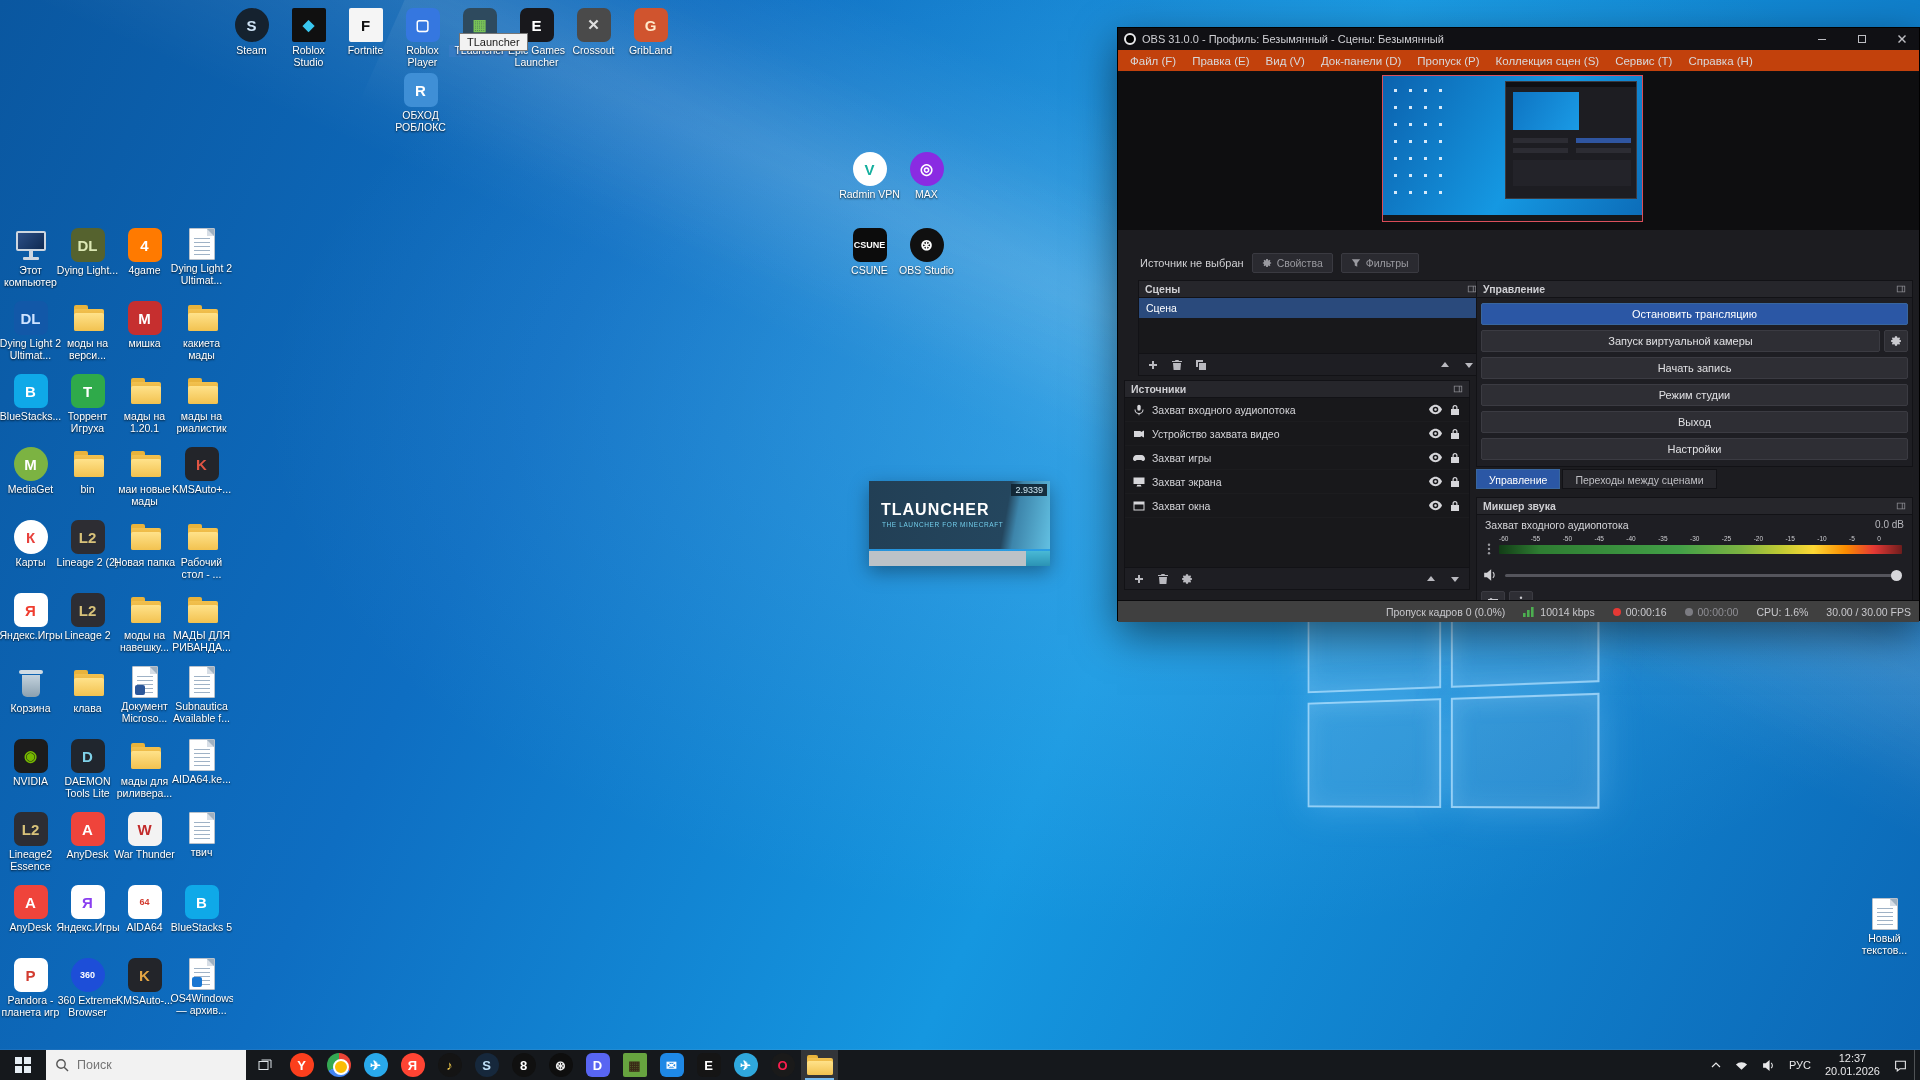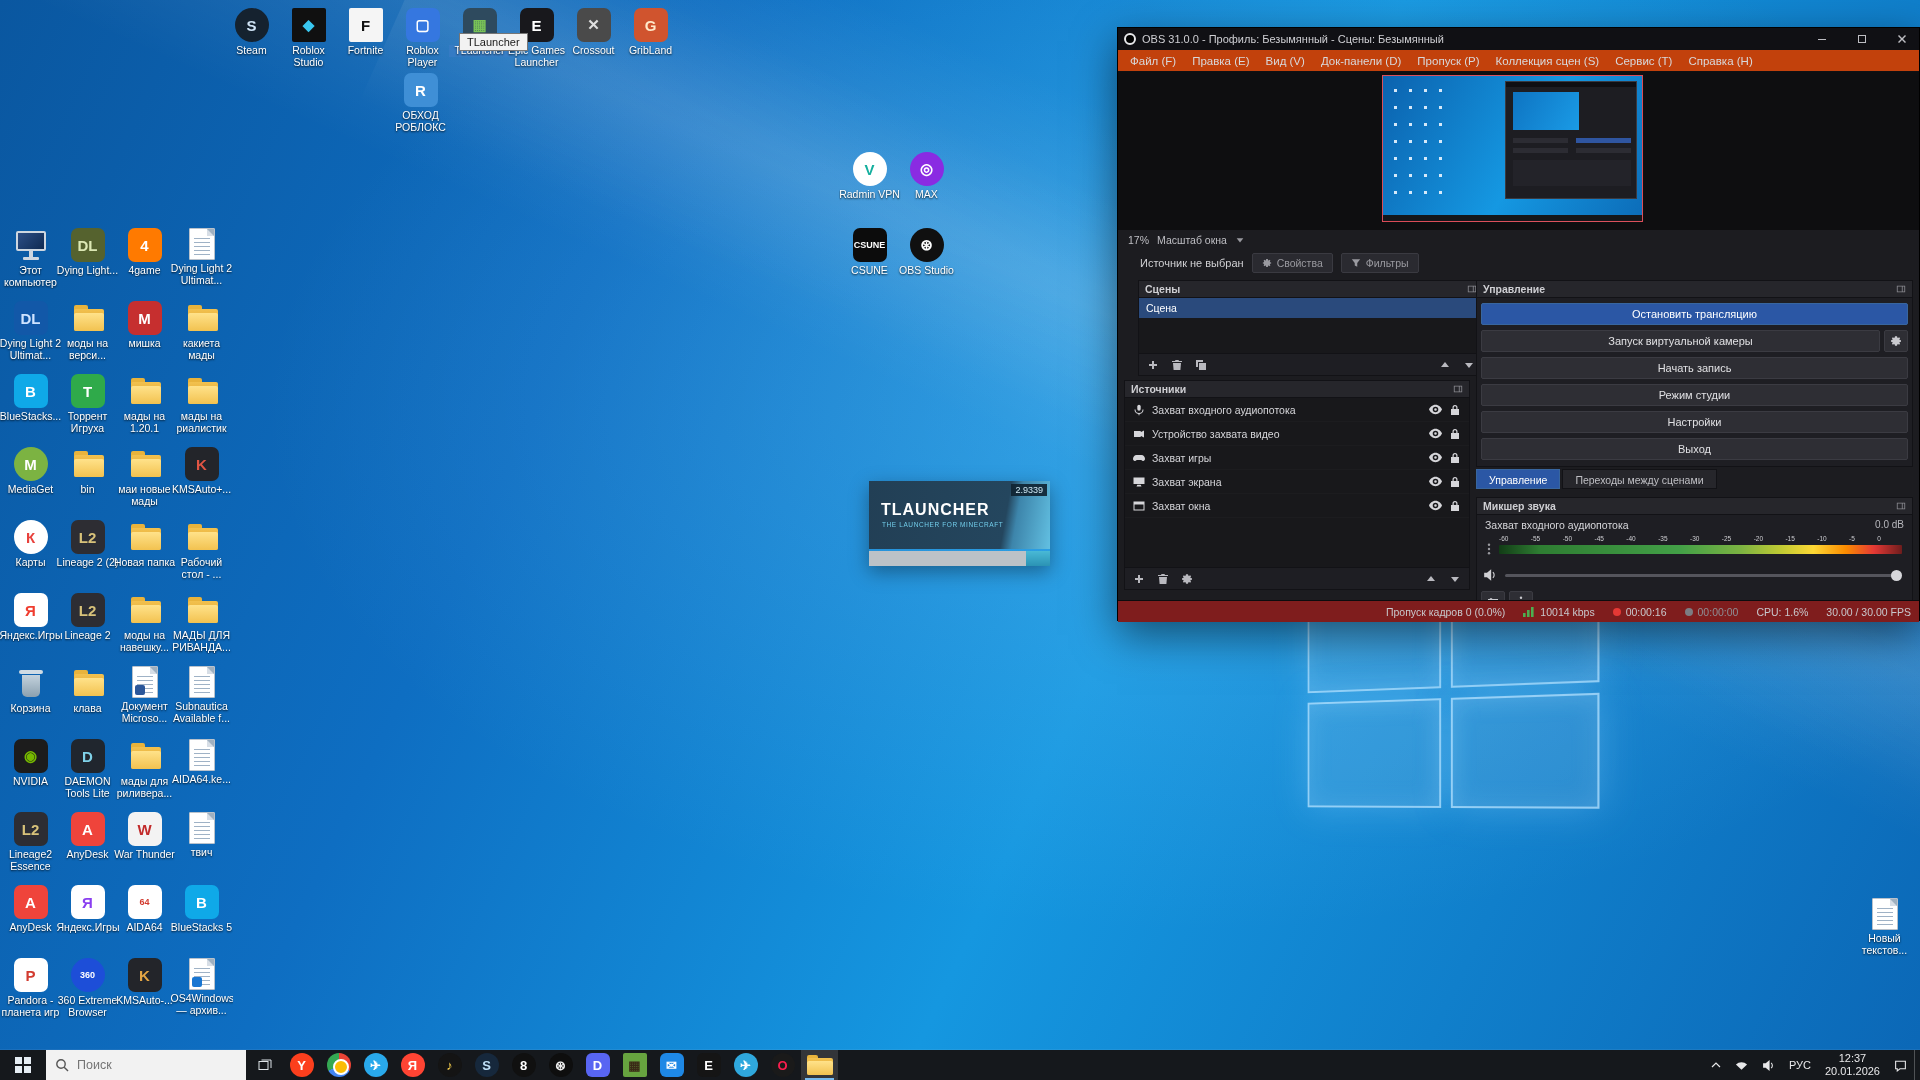--- a/index.html
+++ b/index.html
@@ -127,21 +127,21 @@
   .ticks { position:absolute; left:22px; width:382px; top:20px; display:flex; justify-content:space-between; }
   .ticks span { font-size:6.5px; color:#cfcfd3; }
   .meter { position:absolute; left:22px; right:10px; top:30px; height:9px; border-radius:1px;
            background:linear-gradient(90deg,#123c16 0%, #2e7d32 10%, #43a047 45%, #7cb342 60%, #c0ca33 70%, #fdd835 78%, #fb8c00 86%, #e53935 93%, #6e1d1d 100%); }
   .volrow { position:absolute; left:6px; right:10px; top:52px; height:16px; display:flex; align-items:center; gap:8px; color:#cfcfd3; }
   .vol-track { position:relative; flex:1; height:3px; background:#55555c; border-radius:2px; }
   .vol-handle { position:absolute; right:0; top:-4px; width:11px; height:11px; border-radius:50%; background:#d6d6da; }
   .mix-btns { position:absolute; left:4px; top:76px; display:flex; gap:4px; }
   .mix-btns .obs-btn { width:24px; flex:none; }
 
-  .obs-statusbar { position:absolute; left:0; top:572px; right:0; height:22px; background:#7f1d1d; border-top:1px solid #0c0c0e;
+  .obs-statusbar { position:absolute; left:0; top:572px; right:0; height:22px; background:#404040; border-top:1px solid #0c0c0e;
                    display:flex; align-items:center; justify-content:flex-end; gap:18px; padding-right:8px; font-size:10.5px; color:#c8c8cc; }
   .status-item { display:flex; align-items:center; gap:5px; }
   .dot { width:8px; height:8px; border-radius:50%; }
   .dot.red { background:#e53935; } .dot.grey { background:#7c7c82; }
   .sig { color:#4caf50; }
 
   
   #taskbar { position:absolute; left:0; bottom:0; width:1920px; height:30px; background:#15181c; z-index:100;
              display:flex; align-items:stretch; box-shadow:0 -1px 0 rgba(255,255,255,.06); }
   .tb-start { width:46px; display:flex; align-items:center; justify-content:center; }
@@ -638,29 +638,20 @@
         <div class="r1"></div>
           <div class="r2"></div>
           <div class="r3"></div>
           <div class="r4"></div>
           <div class="r5"></div>
       </div>
       <div class="mini-task"></div>
     </div>
   </div>
 
-  <div class="obs-zoomrow">
-    <span>17%</span>
-    <span>Масштаб окна</span>
-    <span class="ic s10" style="color:#9a9aa0">
-        <svg viewBox="0 0 12 12">
-          <path d="M6 9L2 4h8z"></path>
-        </svg>
-      </span>
-  </div>
 
   <div class="obs-sourcerow">
     <span style="color:#d0d0d3; font-size:11px;">Источник не выбран</span>
     <span class="obs-minibtn">
         <span class="ic s10">
           <svg viewBox="0 0 12 12">
             <path d="M6 3.8A2.2 2.2 0 1 0 6 8.2 2.2 2.2 0 0 0 6 3.8zm5 2.9V5.3l-1.3-.3-.3-.7.7-1.1-1-1-1.1.7-.7-.3L7 1.3H5l-.3 1.3-.7.3-1.1-.7-1 1 .7 1.1-.3.7L1 5.3v1.4l1.3.3.3.7-.7 1.1 1 1 1.1-.7.7.3L5 10.7h2l.3-1.3.7-.3 1.1.7 1-1-.7-1.1.3-.7z"></path>
           </svg>
         </span>
         <span>Свойства</span>
@@ -877,24 +868,24 @@
             </span>
           </div>
         </div>
         <div class="ctl-row">
           <div class="obs-btn">Начать запись</div>
         </div>
         <div class="ctl-row">
           <div class="obs-btn">Режим студии</div>
         </div>
         <div class="ctl-row">
+          <div class="obs-btn">Выход</div>
+        </div>
+        <div class="ctl-row">
           <div class="obs-btn">Настройки</div>
-        </div>
-        <div class="ctl-row">
-          <div class="obs-btn">Выход</div>
         </div>
       </div>
   </div>
 
   <div class="obs-tabs" id="obs-tabs">
       <span class="obs-tab active">Управление</span>
       <span class="obs-tab">Переходы между сценами</span>
     </div>
 
   <div class="mixer-panel">

